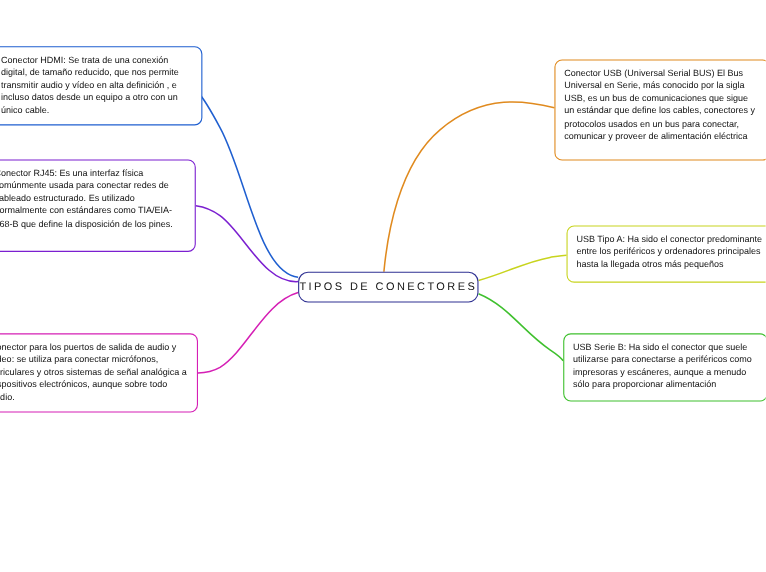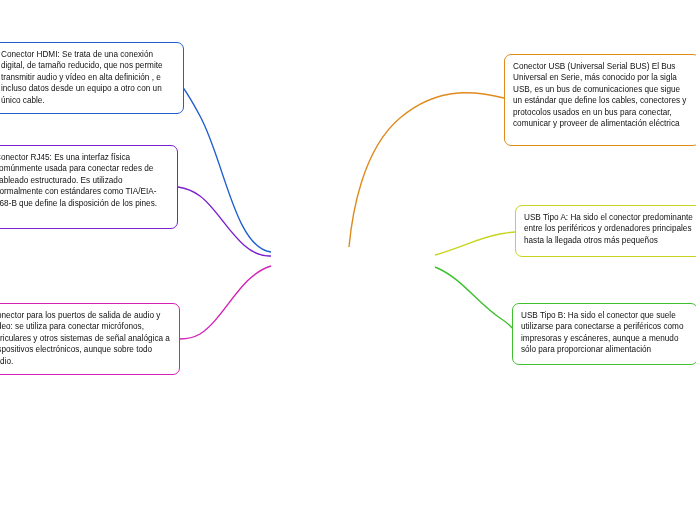--- a/index.html
+++ b/index.html
@@ -61,20 +61,23 @@
 
   <svg class="edges" viewBox="0 0 696 520">
       <path d="M 271 252 C 235 248 224 160 200 116 C 193 103 186 90 180 84" fill="none" stroke="#1f5fd0" stroke-width="1.4"></path>
       <path d="M 271 256 C 240 258 222 212 200 196 C 192 190 185 188 178 187" fill="none" stroke="#7b1fd0" stroke-width="1.4"></path>
       <path d="M 271 266 C 240 275 225 318 200 334 C 193 338 187 339 180 339" fill="none" stroke="#d51fb5" stroke-width="1.4"></path>
       <path d="M 349 247 C 352 215 362 150 400 118 C 440 84 480 92 504 98" fill="none" stroke="#e08a1e" stroke-width="1.4"></path>
       <path d="M 435 255 C 460 248 478 238 500 234 C 506 233 511 232 515 232" fill="none" stroke="#c8d41e" stroke-width="1.4"></path>
       <path d="M 435 267 C 462 278 476 302 500 318 C 506 322 510 325 512 328" fill="none" stroke="#3fc02e" stroke-width="1.4"></path>
     </svg>
 
+  <div class="center-node" style="left: 271px; top: 247px; width: 164px; height: 28px; border-color: rgb(47, 49, 146);">
+    <span>TIPOS DE CONECTORES</span>
+  </div>
 
   <div class="node" style="left: -8px; top: 42px; width: 192px; min-height: 72px; border-color: rgb(31, 95, 208);">
     <span>Conector HDMI: Se trata de una conexión digital, de tamaño reducido, que nos permite transmitir audio y vídeo en alta definición , e incluso datos desde un equipo a otro con un único cable.</span>
   </div>
 
   <div class="node" style="left: -14px; top: 145px; width: 192px; min-height: 84px; border-color: rgb(123, 31, 208);">
     <span>Conector RJ45: Es una interfaz física comúnmente usada para conectar redes de cableado estructurado. Es utilizado normalmente con estándares como TIA/EIA-568-B que define la disposición de los pines.</span>
   </div>
 
   <div class="node" style="left: -18px; top: 303px; width: 198px; min-height: 72px; border-color: rgb(213, 31, 181);">
@@ -83,16 +86,16 @@
 
   <div class="node" style="left: 504px; top: 54px; width: 196px; min-height: 92px; border-color: rgb(224, 138, 30);">
     <span>Conector USB (Universal Serial BUS) El Bus Universal en Serie, más conocido por la sigla USB, es un bus de comunicaciones que sigue un estándar que define los cables, conectores y protocolos usados en un bus para conectar, comunicar y proveer de alimentación eléctrica</span>
   </div>
 
   <div class="node" style="left: 515px; top: 205px; width: 188px; min-height: 52px; border-color: rgb(200, 212, 30);">
     <span>USB Tipo A: Ha sido el conector predominante entre los periféricos y ordenadores principales hasta la llegada otros más pequeños</span>
   </div>
 
   <div class="node" style="left: 512px; top: 303px; width: 186px; min-height: 62px; border-color: rgb(63, 192, 46);">
-    <span>USB Tipo B: Ha sido el conector que suele utilizarse para conectarse a periféricos como impresoras y escáneres, aunque a menudo sólo para proporcionar alimentación</span>
+    <span>USB Serie B: Ha sido el conector que suele utilizarse para conectarse a periféricos como impresoras y escáneres, aunque a menudo sólo para proporcionar alimentación</span>
   </div>
 
 </div>
 
 </body></html>

